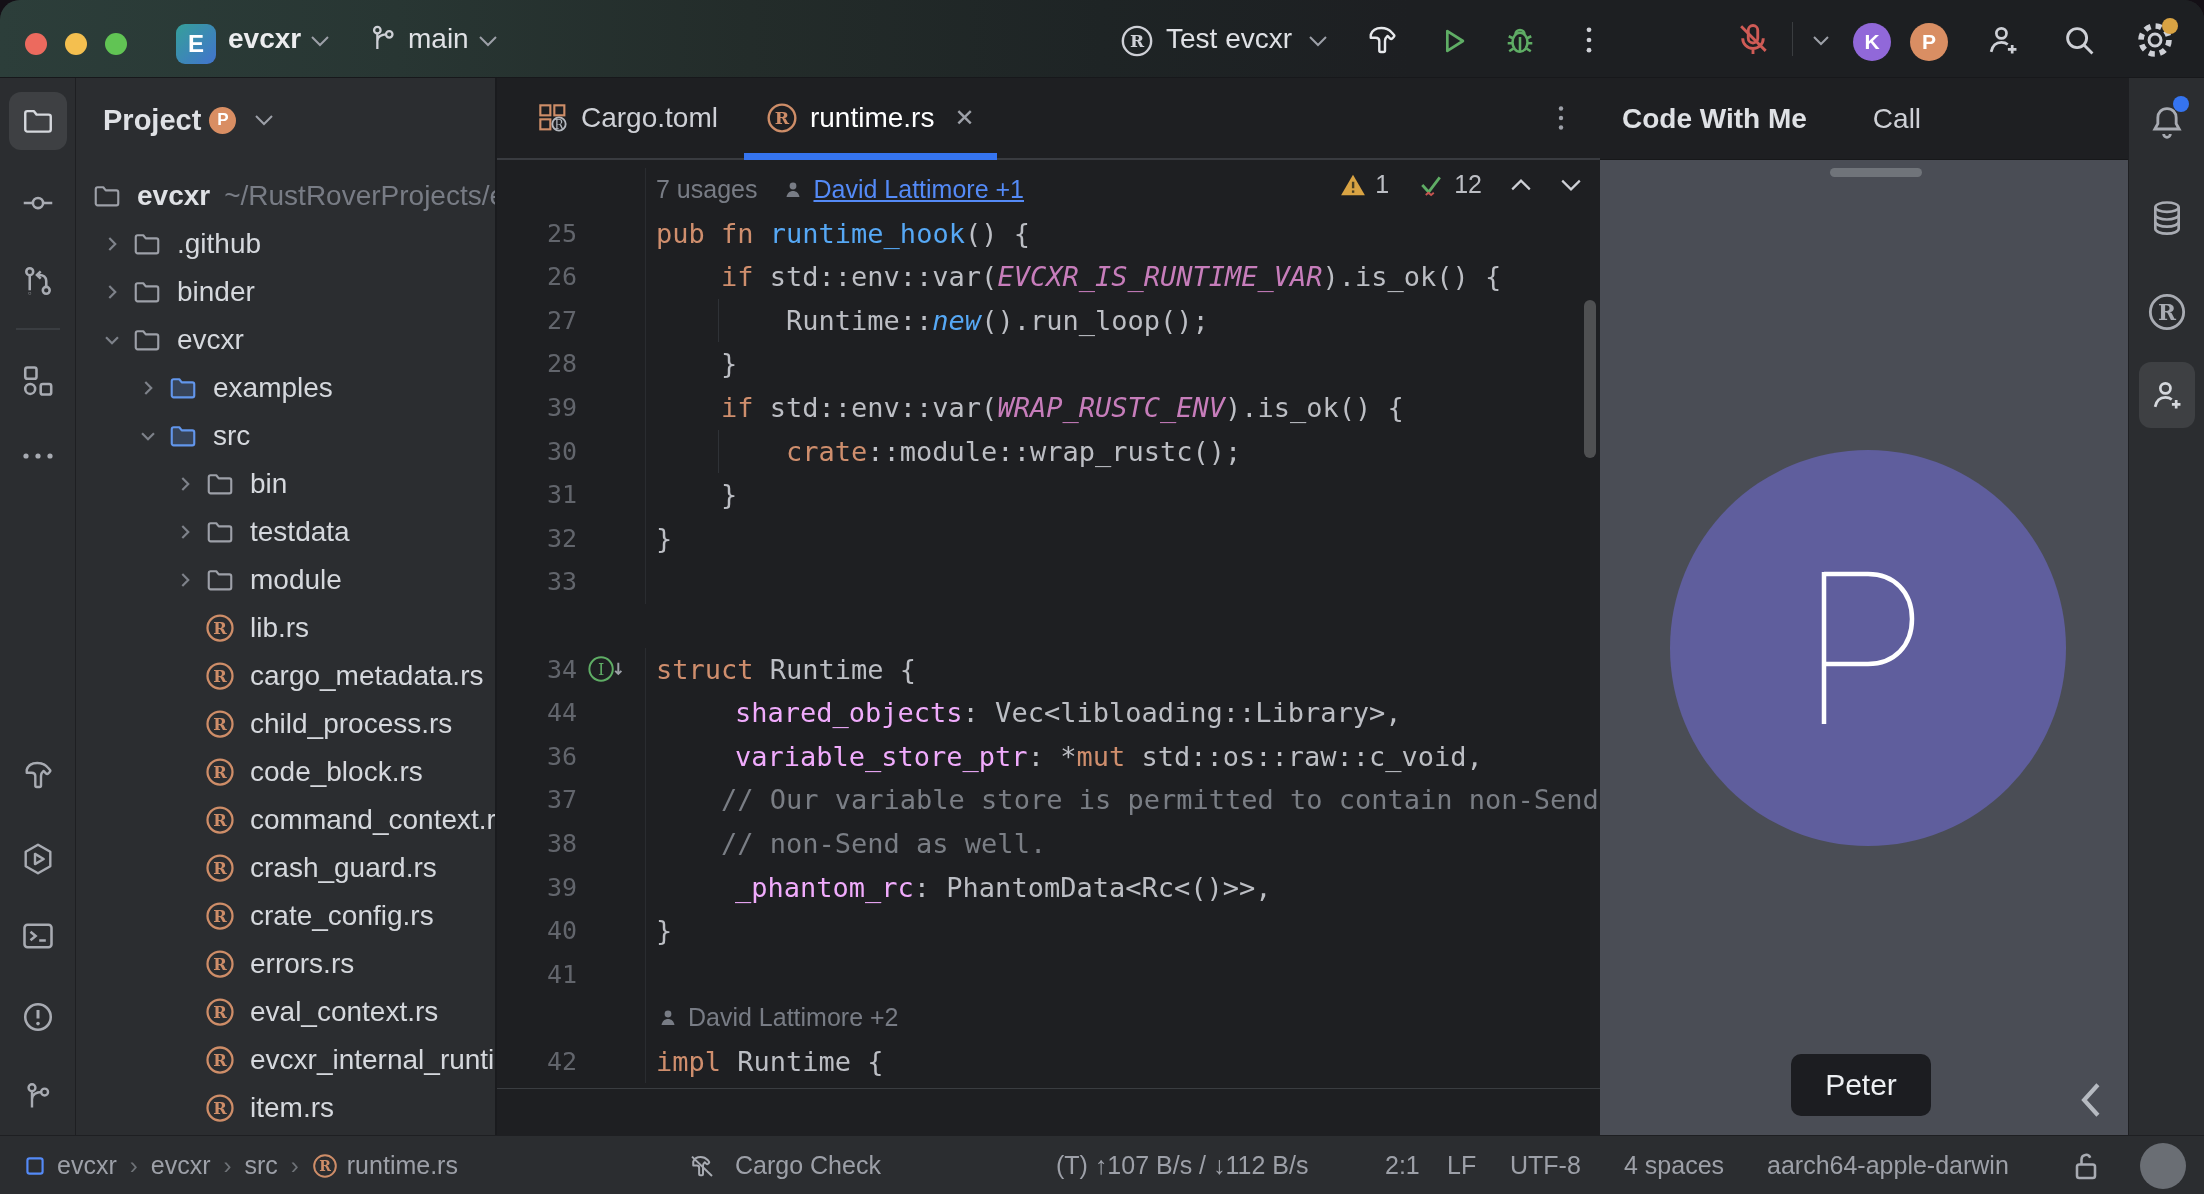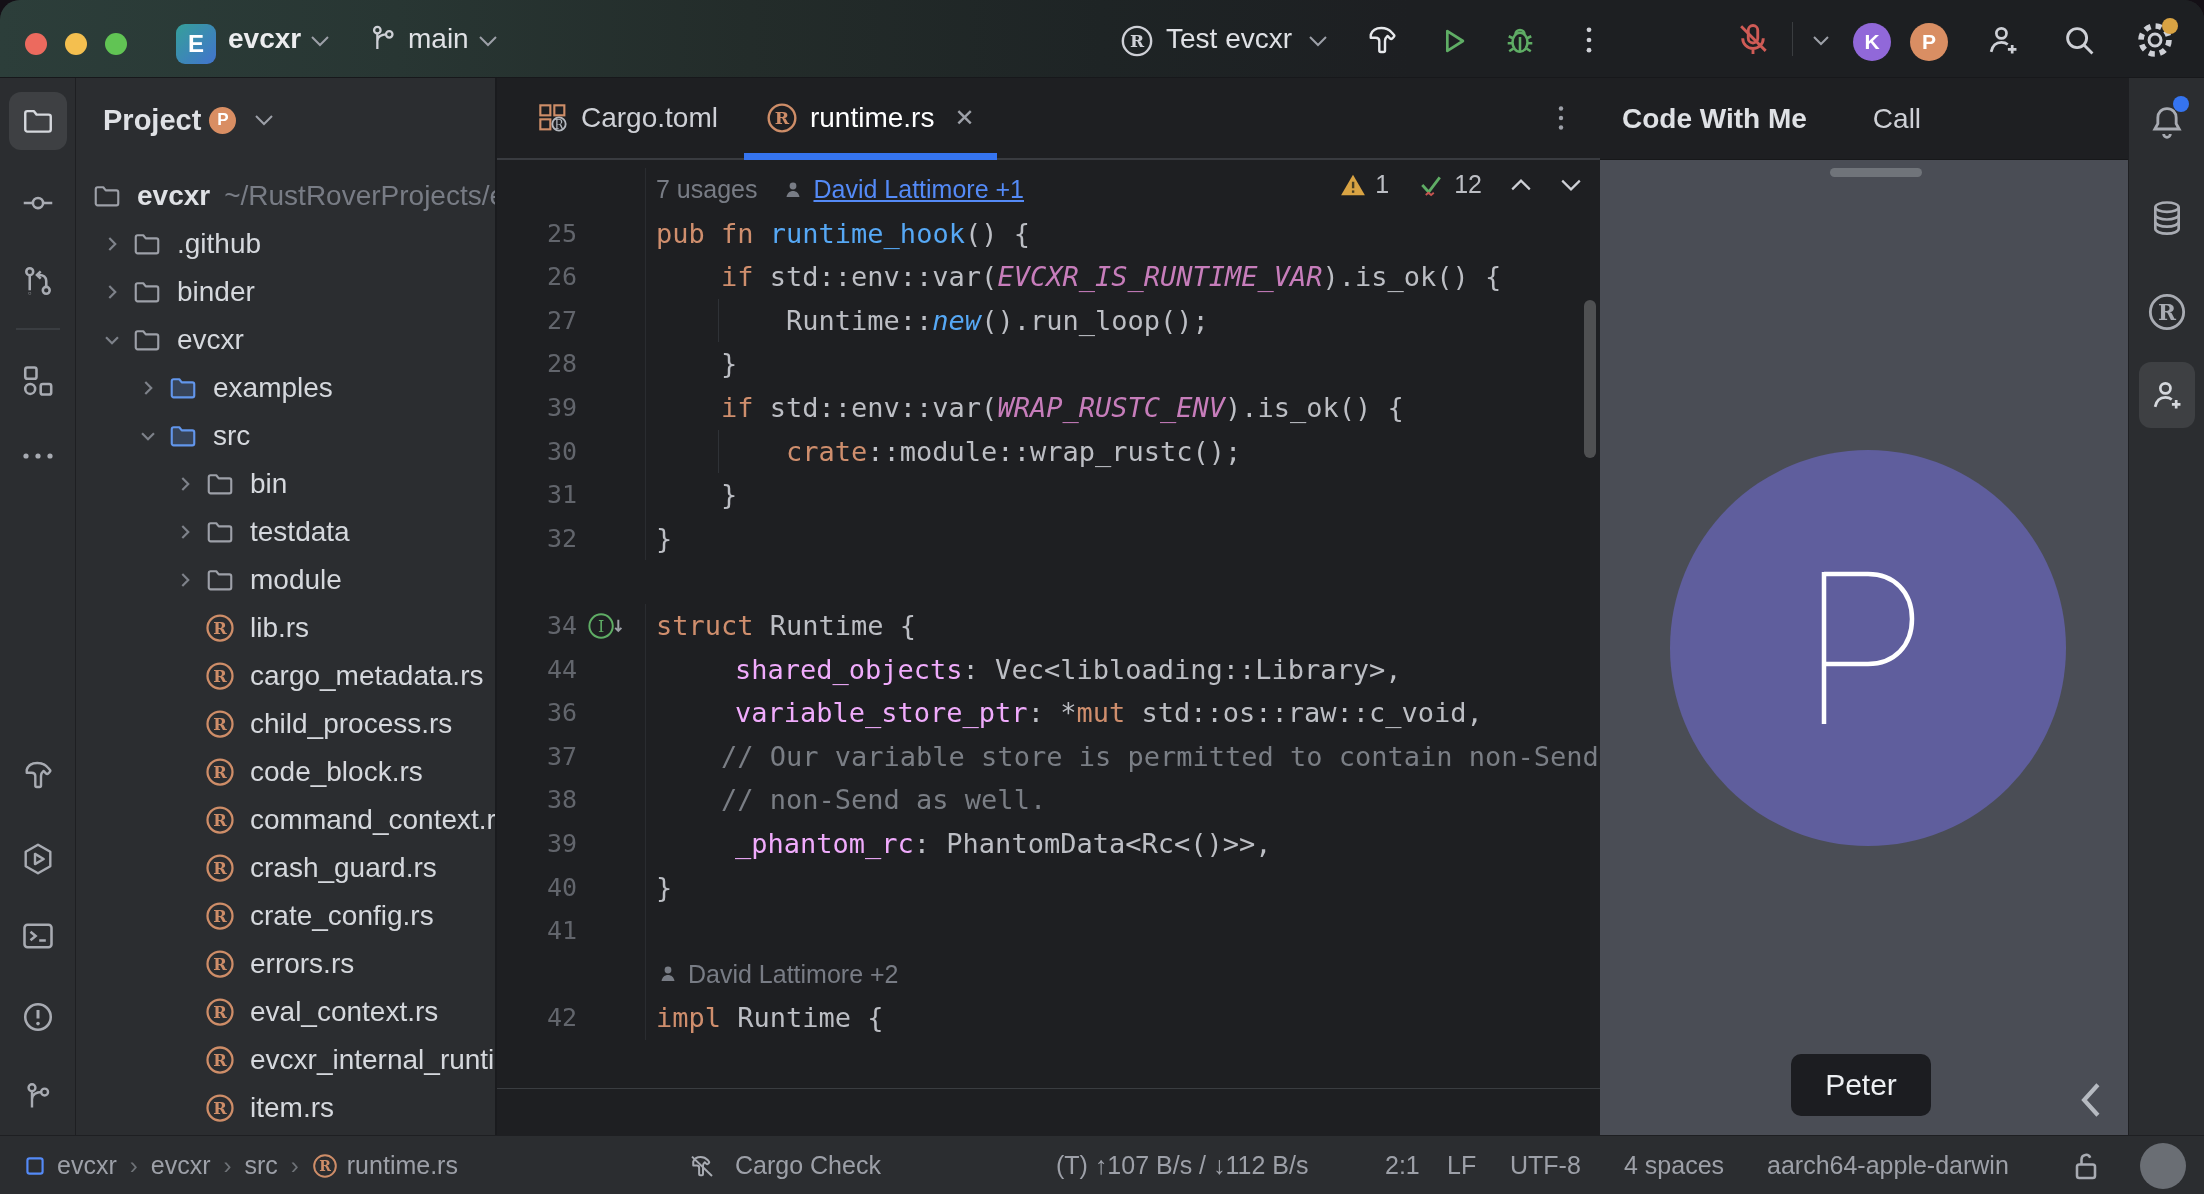--- a/index.html
+++ b/index.html
@@ -557,20 +557,21 @@
                   <path d="M5.5 19c.7-4 3.4-6 6.5-6s5.8 2 6.5 6z"></path>
                 </svg></span><span class="author link">David Lattimore +1</span></span></div>
           <div class="crow"><span class="lnum">25</span><span class="gslot"></span><span class="ctext"><span class="tk-k">pub</span><span class="tk-p"> </span><span class="tk-k">fn</span><span class="tk-p"> </span><span class="tk-fn">runtime_hook</span><span class="tk-p">() {</span></span></div>
           <div class="crow"><span class="lnum">26</span><span class="gslot"></span><span class="ctext"><span class="tk-p">    </span><span class="tk-k">if</span><span class="tk-p"> std::env::var(</span><span class="tk-cst">EVCXR_IS_RUNTIME_VAR</span><span class="tk-p">).is_ok() {</span></span></div>
           <div class="crow"><span class="lnum">27</span><span class="gslot"></span><span class="ctext"><i class="iguide"></i><span class="tk-p">        Runtime::</span><span class="tk-fni">new</span><span class="tk-p">().run_loop();</span></span></div>
           <div class="crow"><span class="lnum">28</span><span class="gslot"></span><span class="ctext"><span class="tk-p">    }</span></span></div>
           <div class="crow"><span class="lnum">39</span><span class="gslot"></span><span class="ctext"><span class="tk-p">    </span><span class="tk-k">if</span><span class="tk-p"> std::env::var(</span><span class="tk-cst">WRAP_RUSTC_ENV</span><span class="tk-p">).is_ok() {</span></span></div>
           <div class="crow"><span class="lnum">30</span><span class="gslot"></span><span class="ctext"><i class="iguide"></i><span class="tk-p">        </span><span class="tk-k">crate</span><span class="tk-p">::module::wrap_rustc();</span></span></div>
           <div class="crow"><span class="lnum">31</span><span class="gslot"></span><span class="ctext"><span class="tk-p">    }</span></span></div>
           <div class="crow"><span class="lnum">32</span><span class="gslot"></span><span class="ctext"><span class="tk-p">}</span></span></div>
+          <div class="crow"><span class="lnum">33</span><span class="gslot"></span><span class="ctext"></span></div>
           <div class="crow"><span class="lnum"></span><span class="gslot"></span></div>
           <div class="crow"><span class="lnum">34</span><span class="gslot"><span style="display:flex"><svg viewBox="0 0 32 26" style="width:46px;height:32px">
                   <circle cx="12" cy="13" r="9.5" fill="#1E1F22" stroke="#5FAD65" stroke-width="1.6"></circle>
                   <text x="12" y="17.6" text-anchor="middle" font-size="13" fill="#5FAD65" font-family="DejaVu Serif">I</text>
                   <path d="M26 8v9M23.5 14.5 26 17l2.5-2.5" stroke="#9DA0A8" stroke-width="1.6" fill="none"></path>
                 </svg></span></span><span class="ctext"><span class="tk-k">struct</span><span class="tk-p"> Runtime {</span></span></div>
           <div class="crow"><span class="lnum">44</span><span class="gslot"></span><span class="ctext"><span class="tk-p">    </span><span class="tk-fld">shared_objects</span><span class="tk-p">: Vec&lt;libloading::Library&gt;,</span></span></div>
           <div class="crow"><span class="lnum">36</span><span class="gslot"></span><span class="ctext"><span class="tk-p">    </span><span class="tk-fld">variable_store_ptr</span><span class="tk-p">: *</span><span class="tk-k">mut</span><span class="tk-p"> std::os::raw::c_void,</span></span></div>
           <div class="crow"><span class="lnum">37</span><span class="gslot"></span><span class="ctext"><span class="tk-p">    </span><span class="tk-cm">// Our variable store is permitted to contain non-Send ty</span></span></div>
           <div class="crow"><span class="lnum">38</span><span class="gslot"></span><span class="ctext"><span class="tk-p">    </span><span class="tk-cm">// non-Send as well.</span></span></div>

